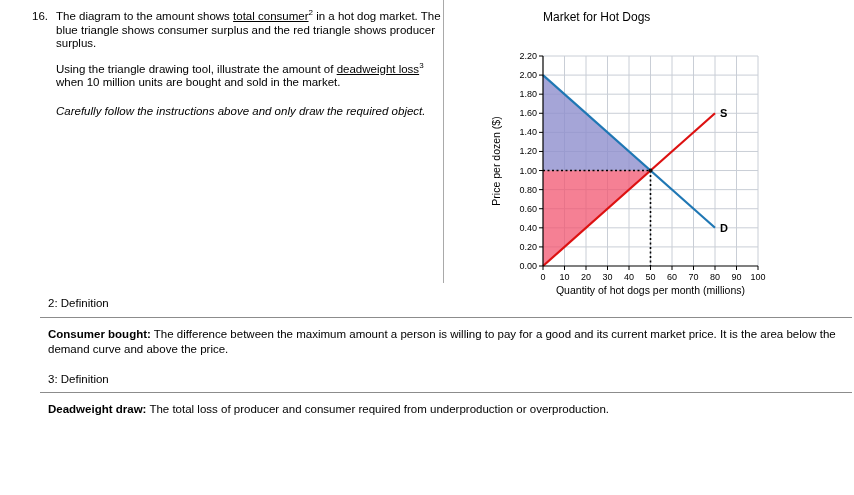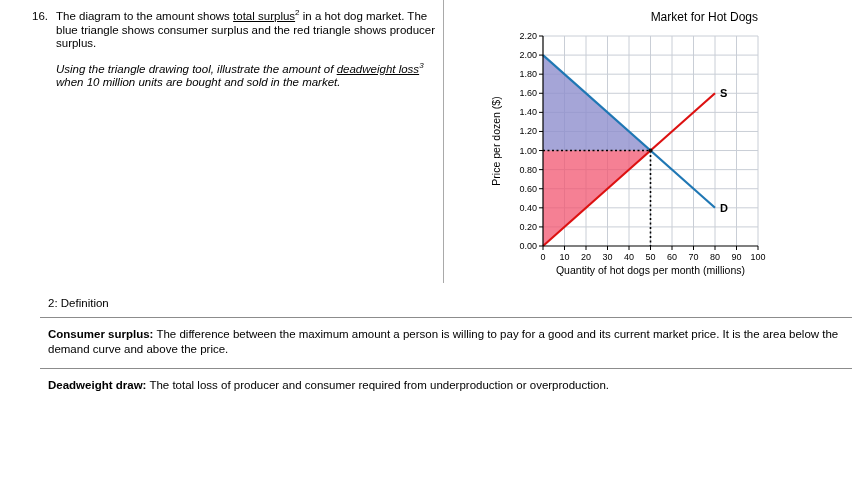--- a/index.html
+++ b/index.html
@@ -12,52 +12,53 @@
     overflow:hidden;
     font-size:11.5px;
   }
   .page { position:relative; width:854px; height:495px; background:#fff; }
 
   
   .question { position:absolute; left:16px; top:10px; width:424px; line-height:13.5px;margin-left:16px; }
   .qrow { display:flex; }
   .qnum { width:24px; flex:none; }
   .qtext { width:396px; }
-  .qp2 { font-style:italic; margin-top:12px; }
+  .qp2 { margin-top:12px; }
   .qp3 { font-style:italic; margin-top:15px; }
   .flink { text-decoration:underline; color:#000; cursor:pointer; }
   sup { font-size:8px; vertical-align:super; line-height:0; }
 
   
   .divider { position:absolute; left:443px; top:0; width:1px; height:283px; background:#a9a9a9; }
 
   
   .chart { position:absolute; left:488px; top:10px; width:310px; }
-  .chart-title { margin-left:55px; width:215px; text-align:right; font-size:12px; margin-bottom:0; }
+  .chart-title { margin-left:55px; width:215px; text-align:left; font-size:12px; margin-bottom:20px; }
   svg text { font-family:"Liberation Sans", sans-serif; }
 
   
   .defs { position:absolute; left:40px; top:296px; width:812px; line-height:15.5px; }
   .def-h { padding-left:8px; margin-bottom:5px; }
   .rule { border-top:1px solid #8c8c8c; height:0; width:100%; }
   .defs p { padding-left:8px; margin-top:9px; margin-bottom:10px; width:804px; }
   .defs .gap-before { margin-top:14px; }
   .defs b { font-weight:bold; }
 </style>
 </head>
 <body>
 
 <div class="page">
 
   <div class="question">
     <div class="qrow">
       <div class="qnum">16.</div>
       <div class="qtext">
-        <p class="qp1"><span>The diagram to the amount shows </span><span class="flink">total surplus</span><sup>2</sup><span> in a hot dog market. The blue triangle shows consumer surplus and the red triangle shows producer surplus.</span></p>
+        <p class="qp1"><span>The diagram to the amount shows </span><span class="flink">total consumer</span><sup>2</sup><span> in a hot dog market. The blue triangle shows consumer surplus and the red triangle shows producer surplus.</span></p>
         <p class="qp2"><span>Using the triangle drawing tool, illustrate the amount of </span><span class="flink">deadweight loss</span><sup>3</sup><span> when 10 million units are bought and sold in the market.</span></p>
+        <p class="qp3">Carefully follow the instructions above and only draw the required object.</p>
       </div>
     </div>
   </div>
 
   <div class="divider"></div>
 
   <div class="chart">
     <div class="chart-title">Market for Hot Dogs</div>
     <svg width="310" height="260" viewBox="0 0 310 260">
         <line x1="76.5" y1="222" x2="76.5" y2="12" stroke="#c9ced6" stroke-width="1"></line>
@@ -139,18 +140,19 @@
         <line x1="51" y1="12" x2="55" y2="12" stroke="#000000" stroke-width="1"></line>
         <text x="49" y="15" font-size="9" fill="#000" text-anchor="end">2.20</text>
         <text x="162.5" y="250" font-size="10.5" fill="#000" text-anchor="middle">Quantity of hot dogs per month (millions)</text>
         <text x="12" y="117" font-size="10.5" fill="#000" text-anchor="middle" transform="rotate(-90 12 117)">Price per dozen ($)</text>
       </svg>
   </div>
 
   <div class="defs">
     <div class="def-h">2: Definition</div>
     <div class="rule"></div>
-    <p><b>Consumer surplus:</b><span> The difference between the maximum amount a person is willing to pay for a good and its current market price. It is the area below the demand curve and above the price.</span></p>
+    <p><b>Consumer bought:</b><span> The difference between the maximum amount a person is willing to pay for a good and its current market price. It is the area below the demand curve and above the price.</span></p>
+    <div class="def-h gap-before">3: Definition</div>
     <div class="rule"></div>
     <p><b>Deadweight draw:</b><span> The total loss of producer and consumer required from underproduction or overproduction.</span></p>
   </div>
 
 </div>
 
 </body></html>

